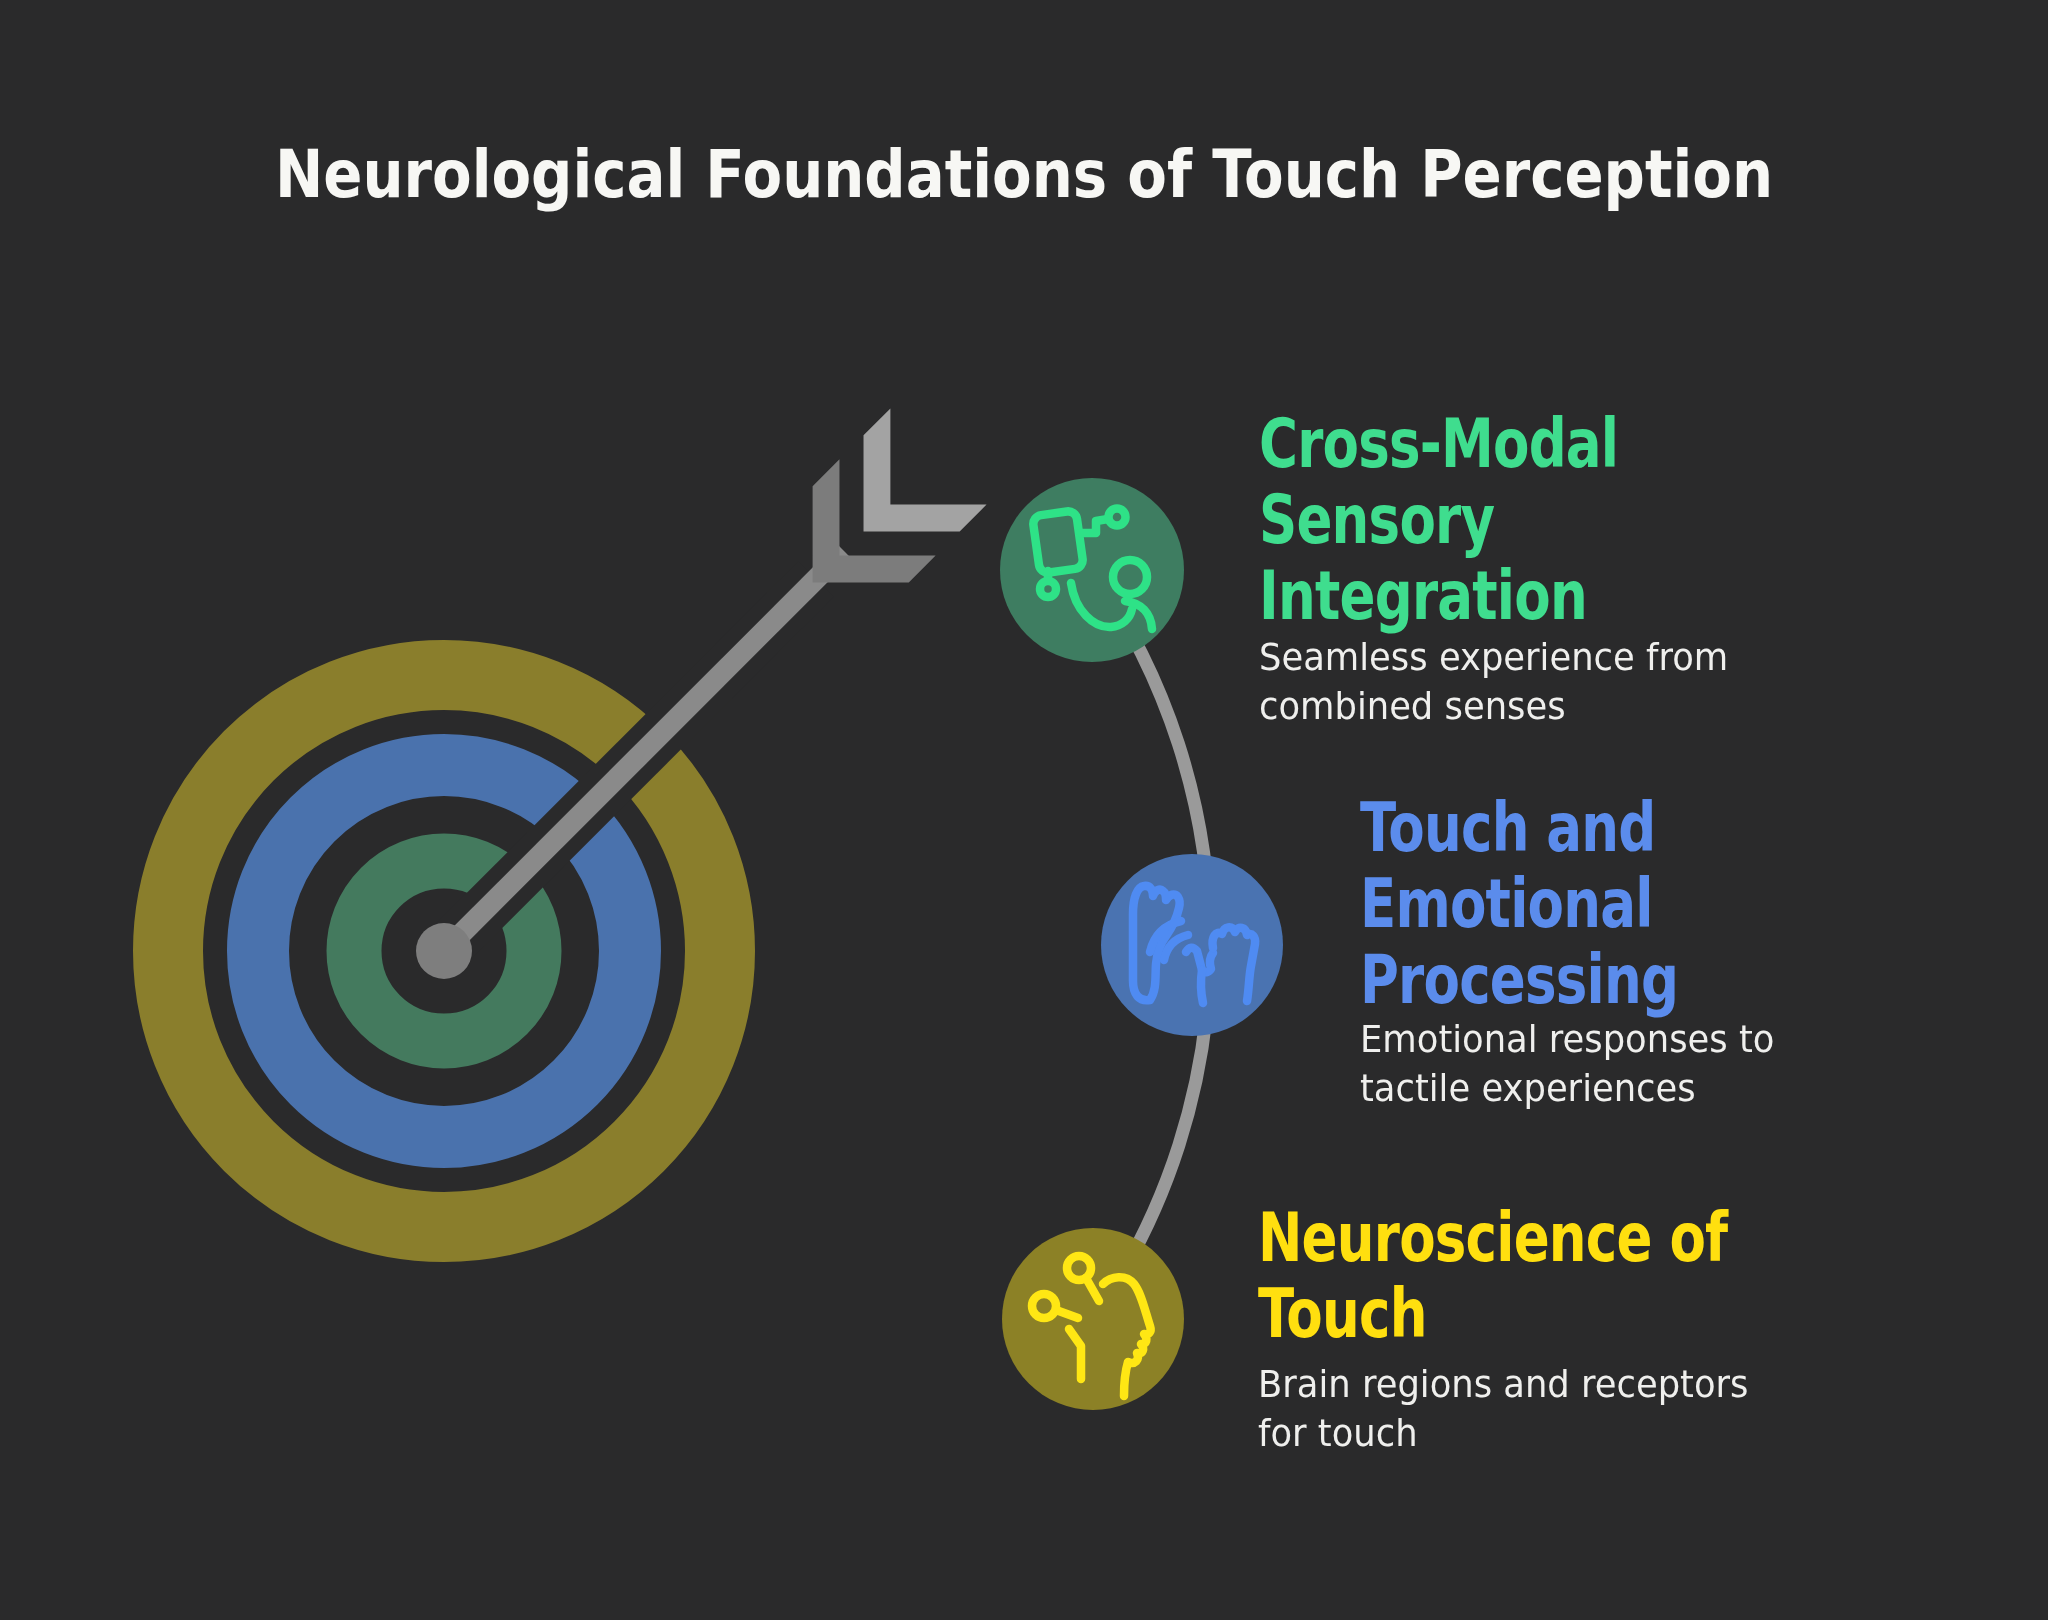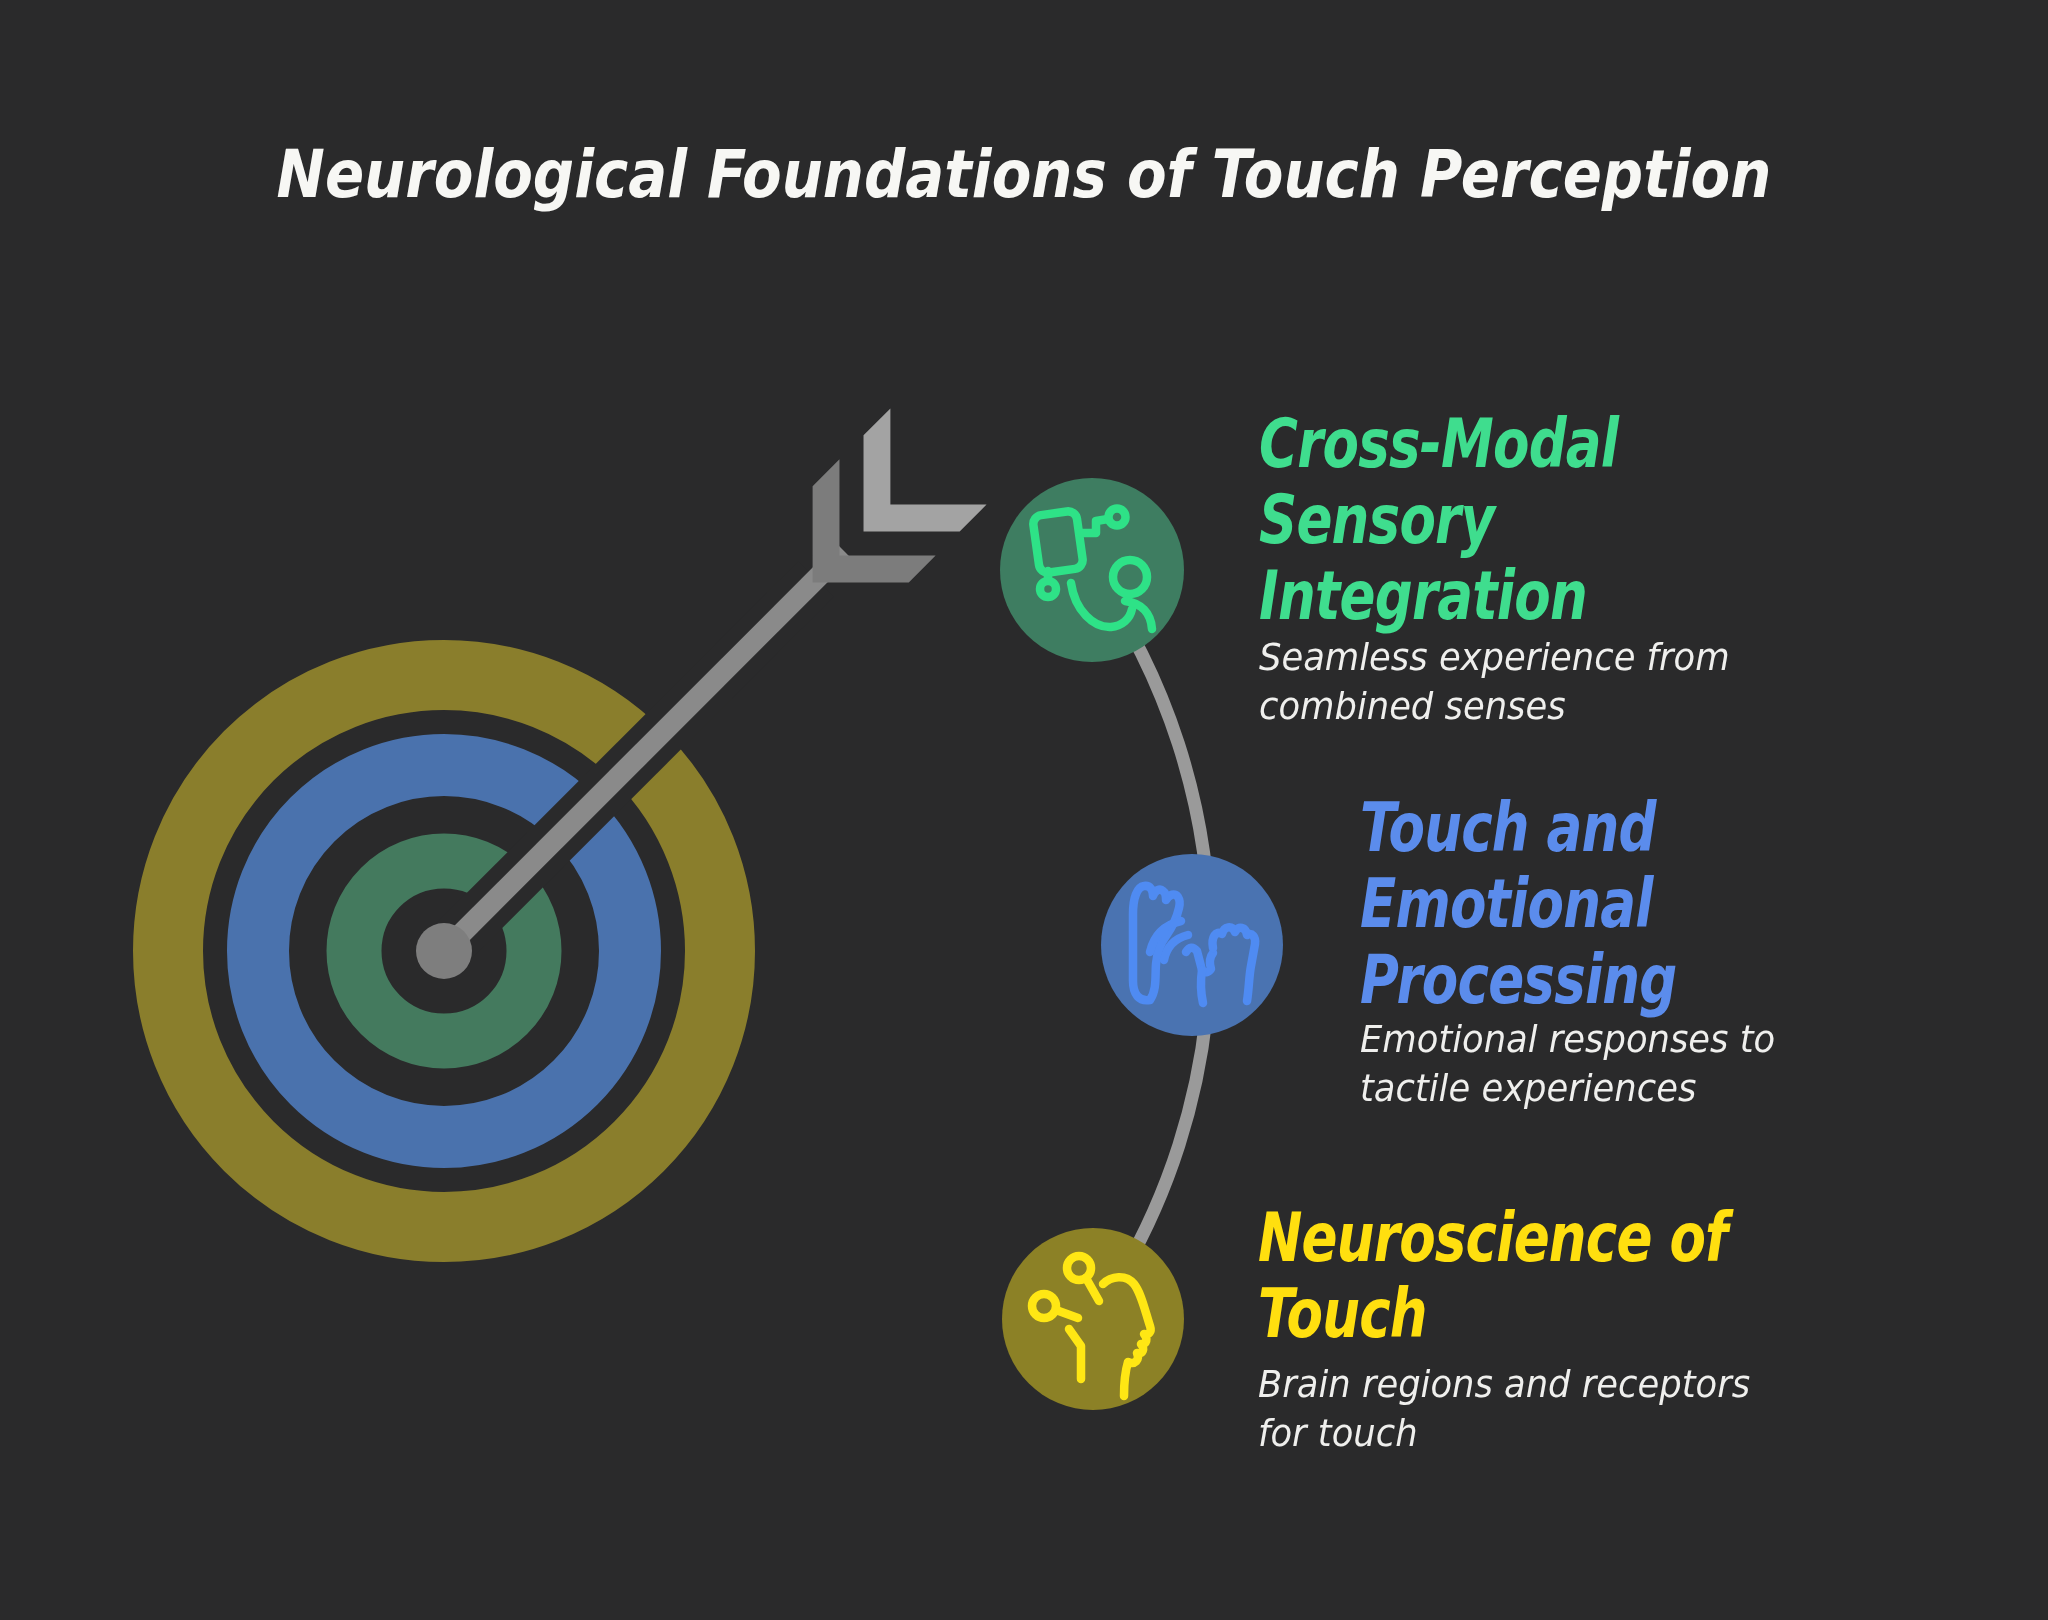--- a/index.html
+++ b/index.html
@@ -3,21 +3,21 @@
 <meta charset="utf-8">
 <style>
   html,body{margin:0;padding:0;}
   body{
     width:2048px;height:1620px;
     background:#2a2a2b;
     overflow:hidden;
     position:relative;
     font-family:"DejaVu Sans","Liberation Sans",sans-serif;
   }
-  .canvas{position:absolute;left:0;top:0;width:2048px;height:1620px;font-style:italic;}
+  .canvas{position:absolute;left:0;top:0;width:2048px;height:1620px;}
   svg.graphic{position:absolute;left:0;top:0;}
   .title{
     position:absolute;left:0;right:0;top:132px;
     text-align:center;
     font-size:66px;font-weight:700;line-height:86px;
     letter-spacing:0px;
     transform:scaleX(0.875);
     transform-origin:50% 50%;
     white-space:nowrap;
   }

